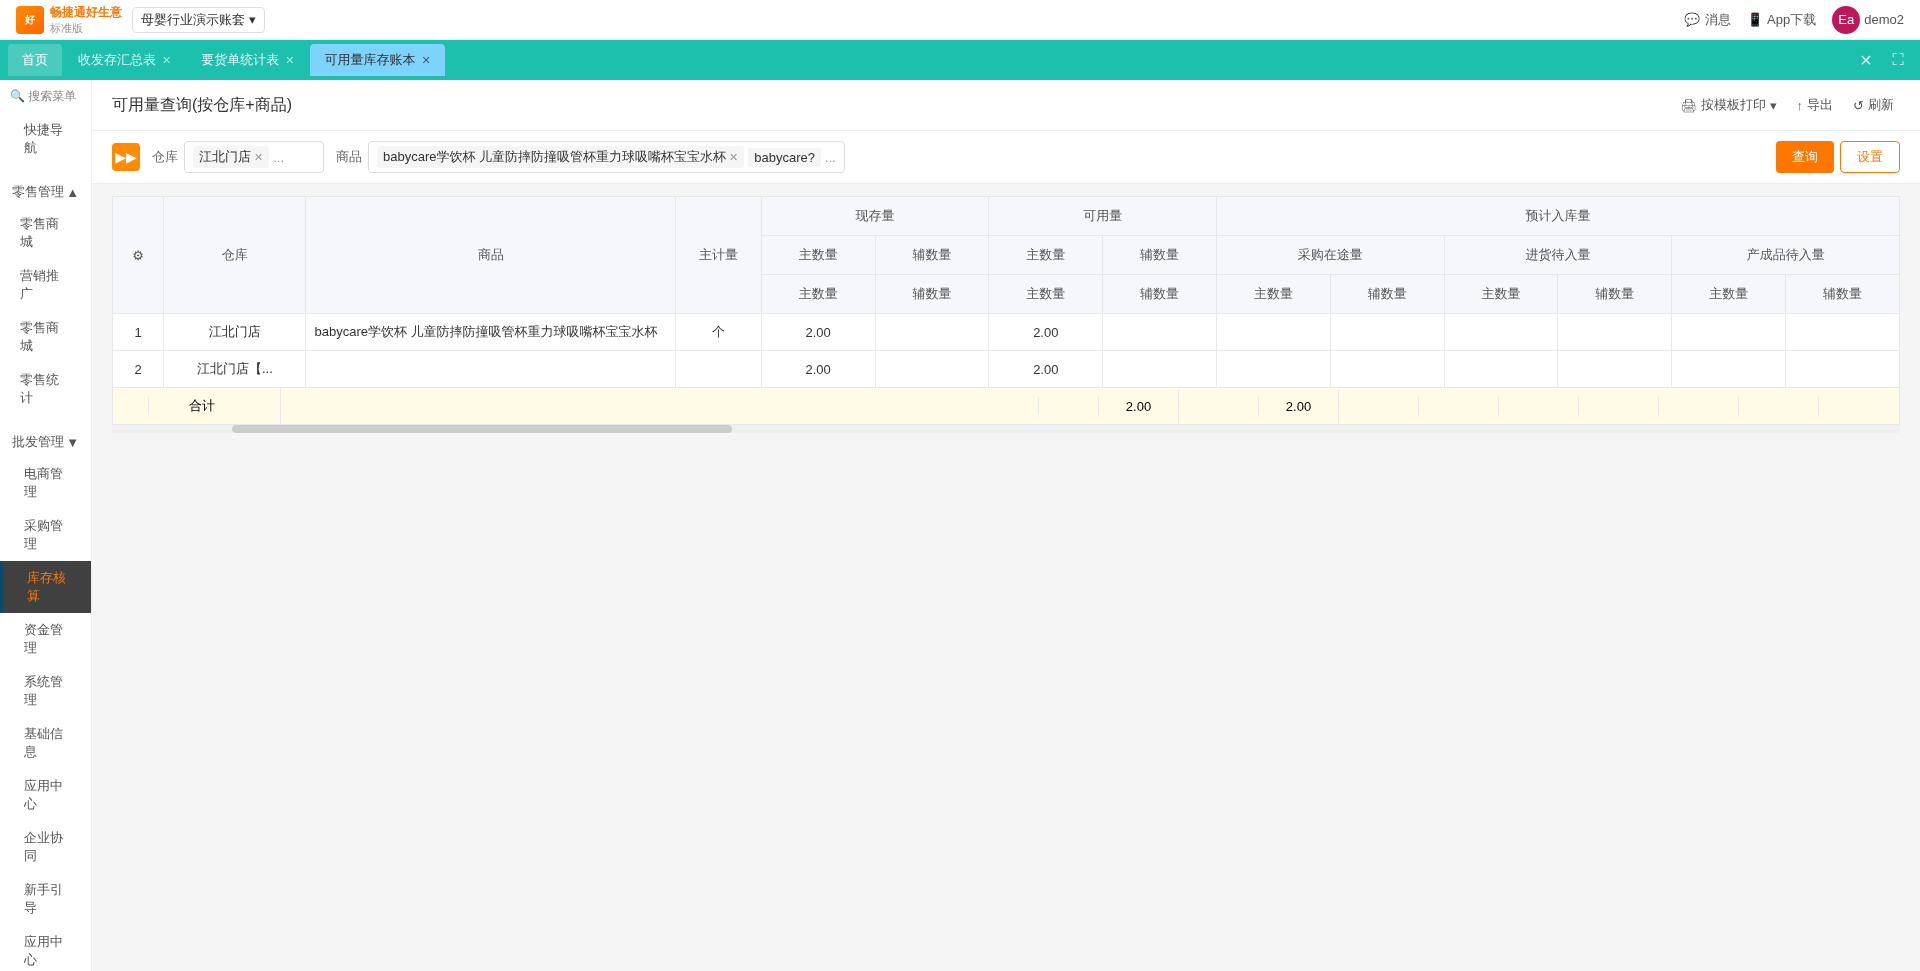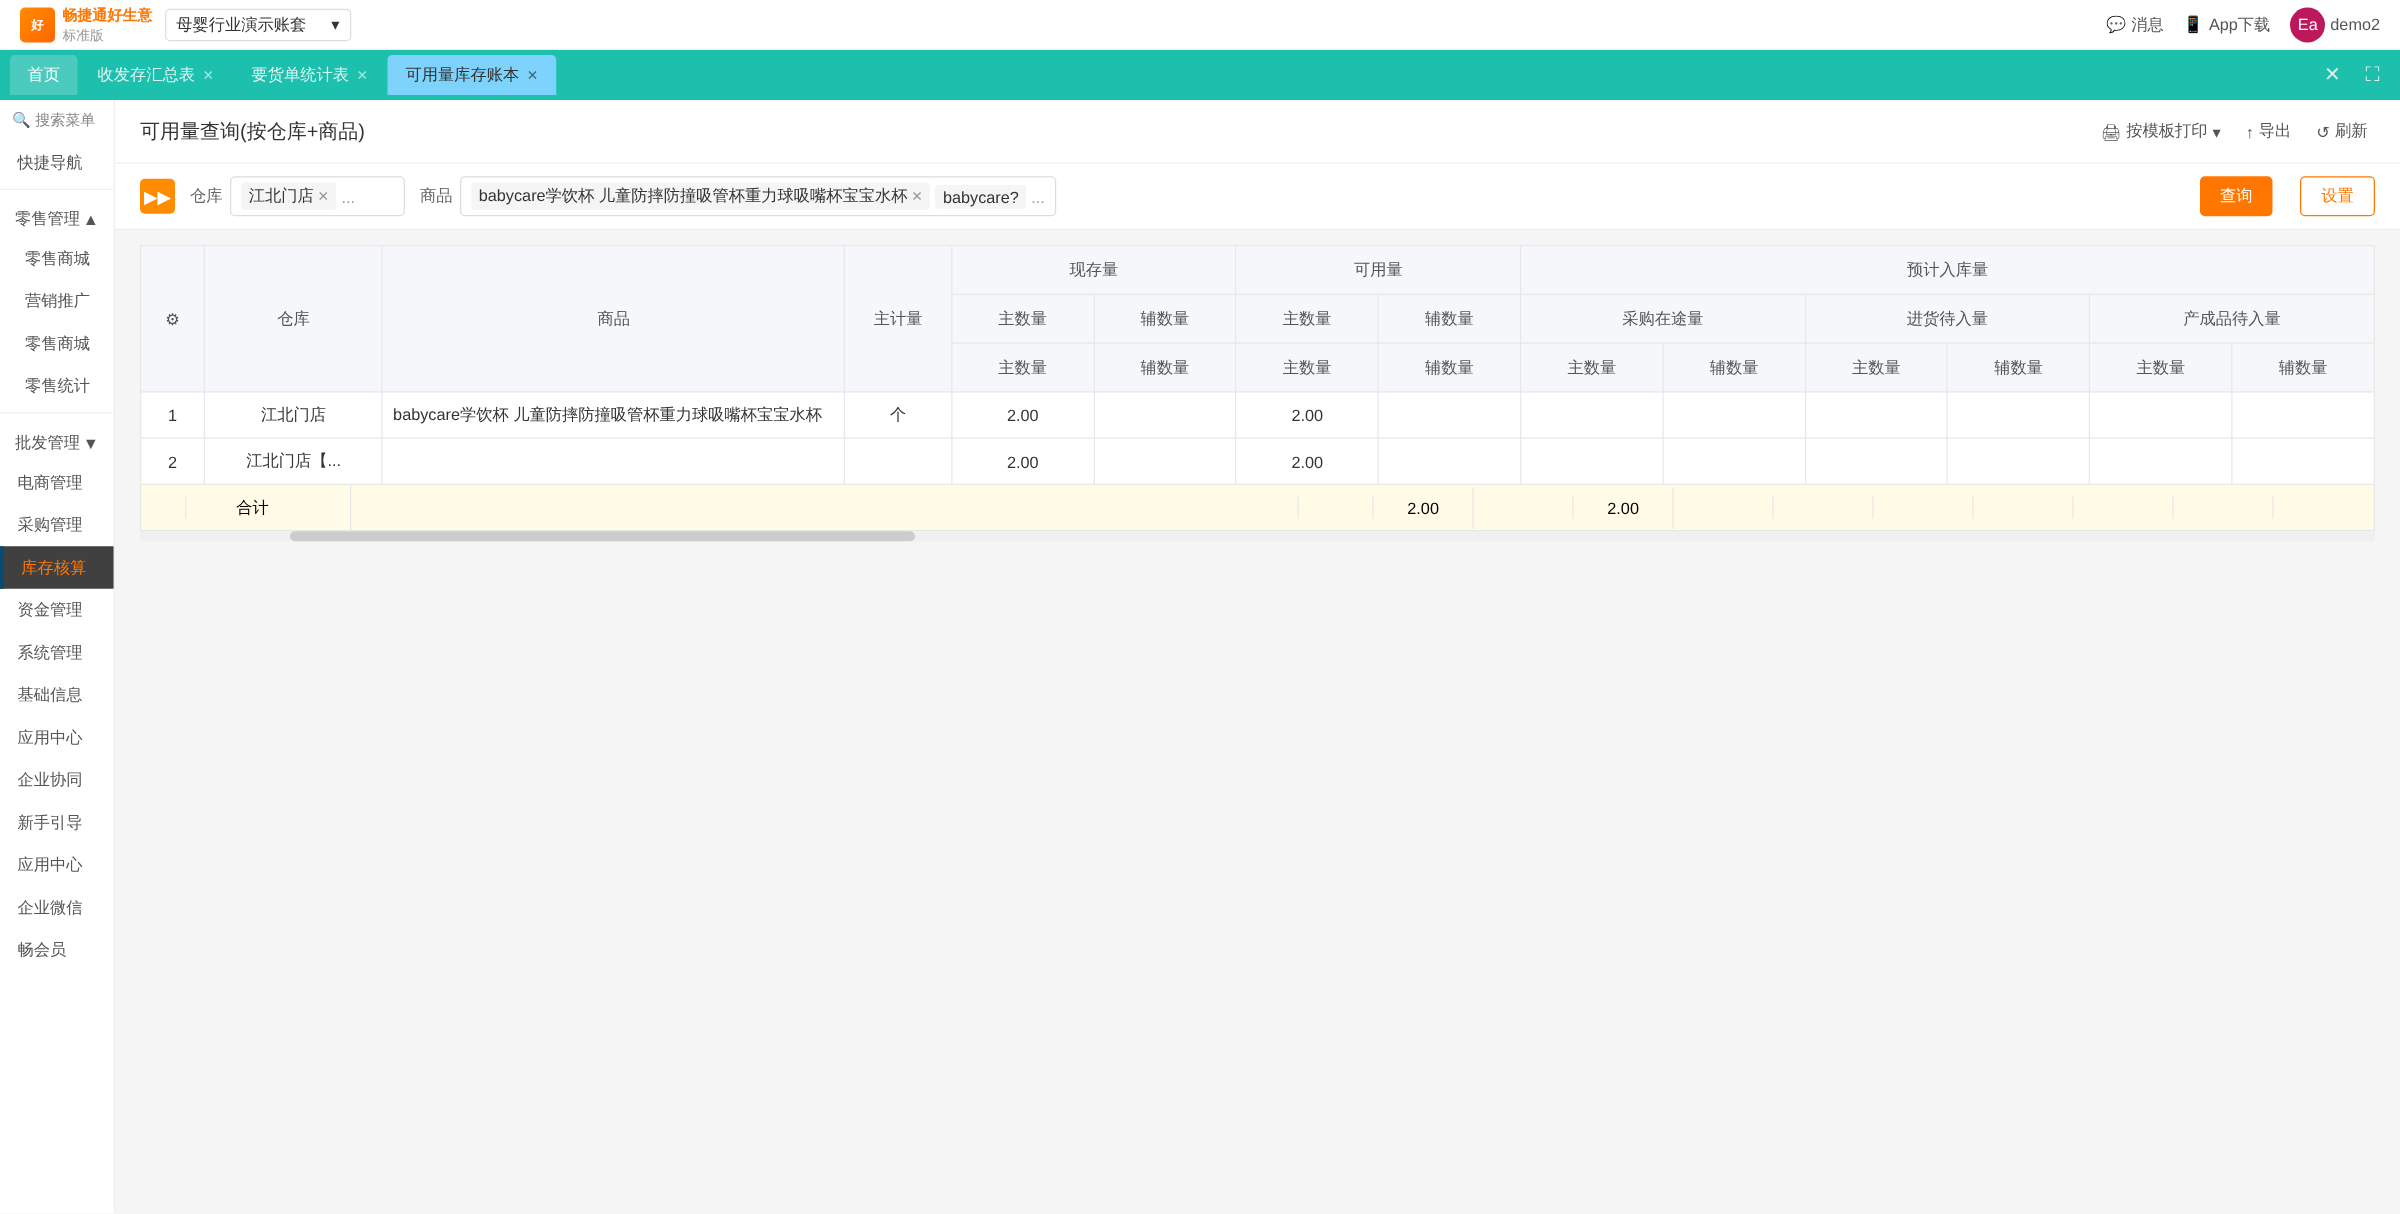--- a/index.html
+++ b/index.html
@@ -27,21 +27,21 @@
       gap: 6px;
     }
     .logo-icon {
       width: 28px; height: 28px;
       background: linear-gradient(135deg, #ff8c00, #ff6600);
       border-radius: 4px;
       display: flex; align-items: center; justify-content: center;
       color: white; font-size: 10px; font-weight: bold;
     }
     .top-selector {
-      display: flex; align-items: center; gap: 20px;
+      display: flex; align-items: center; gap: 4px;
       font-size: 13px; color: #333;
       border: 1px solid #ddd; border-radius: 4px;
       padding: 3px 8px; cursor: pointer;
     }
     .top-bar-right {
       display: flex; align-items: center; gap: 16px;
     }
     .top-bar-right-item {
       display: flex; align-items: center; gap: 4px;
       color: #555; cursor: pointer; font-size: 13px;
@@ -115,21 +115,21 @@
       font-size: 13px;
     }
     .sidebar-divider { height: 1px; background: #f0f0f0; margin: 4px 0; }
     .sidebar-search {
       padding: 8px 10px;
       font-size: 12px;
       color: #888;
       cursor: pointer;
     }
     .sidebar-nav-item {
-      padding: 8px 14px;
+      padding: 8px 24px;
       color: #555;
       font-size: 13px;
       cursor: pointer;
     }
     .sidebar-nav-item.active {
       background: #404040;
       color: #ff7700;
       border-left: 3px solid #0c4a6e;
     }
 
@@ -182,21 +182,21 @@
       display: flex; align-items: center; gap: 4px;
       cursor: pointer;
     }
     .filter-tag {
       background: #f5f5f5; border-radius: 3px;
       padding: 2px 6px; font-size: 12px; color: #333;
       display: flex; align-items: center; gap: 3px;
     }
     .filter-tag-close { cursor: pointer; color: #999; font-size: 11px; }
     .filter-more { color: #999; cursor: pointer; }
-    .filter-actions { margin-left: auto; display: flex; gap: 22px; }
+    .filter-actions { margin-left: auto; display: flex; gap: 6px; }
     .btn-query {
       background: #ff7700; color: white;
       border: none; border-radius: 4px;
       padding: 6px 16px; cursor: pointer; font-size: 13px;
     }
     .btn-settings {
       background: white; color: #ff7700;
       border: 1px solid #ff7700; border-radius: 4px;
       padding: 6px 16px; cursor: pointer; font-size: 13px;
     }

